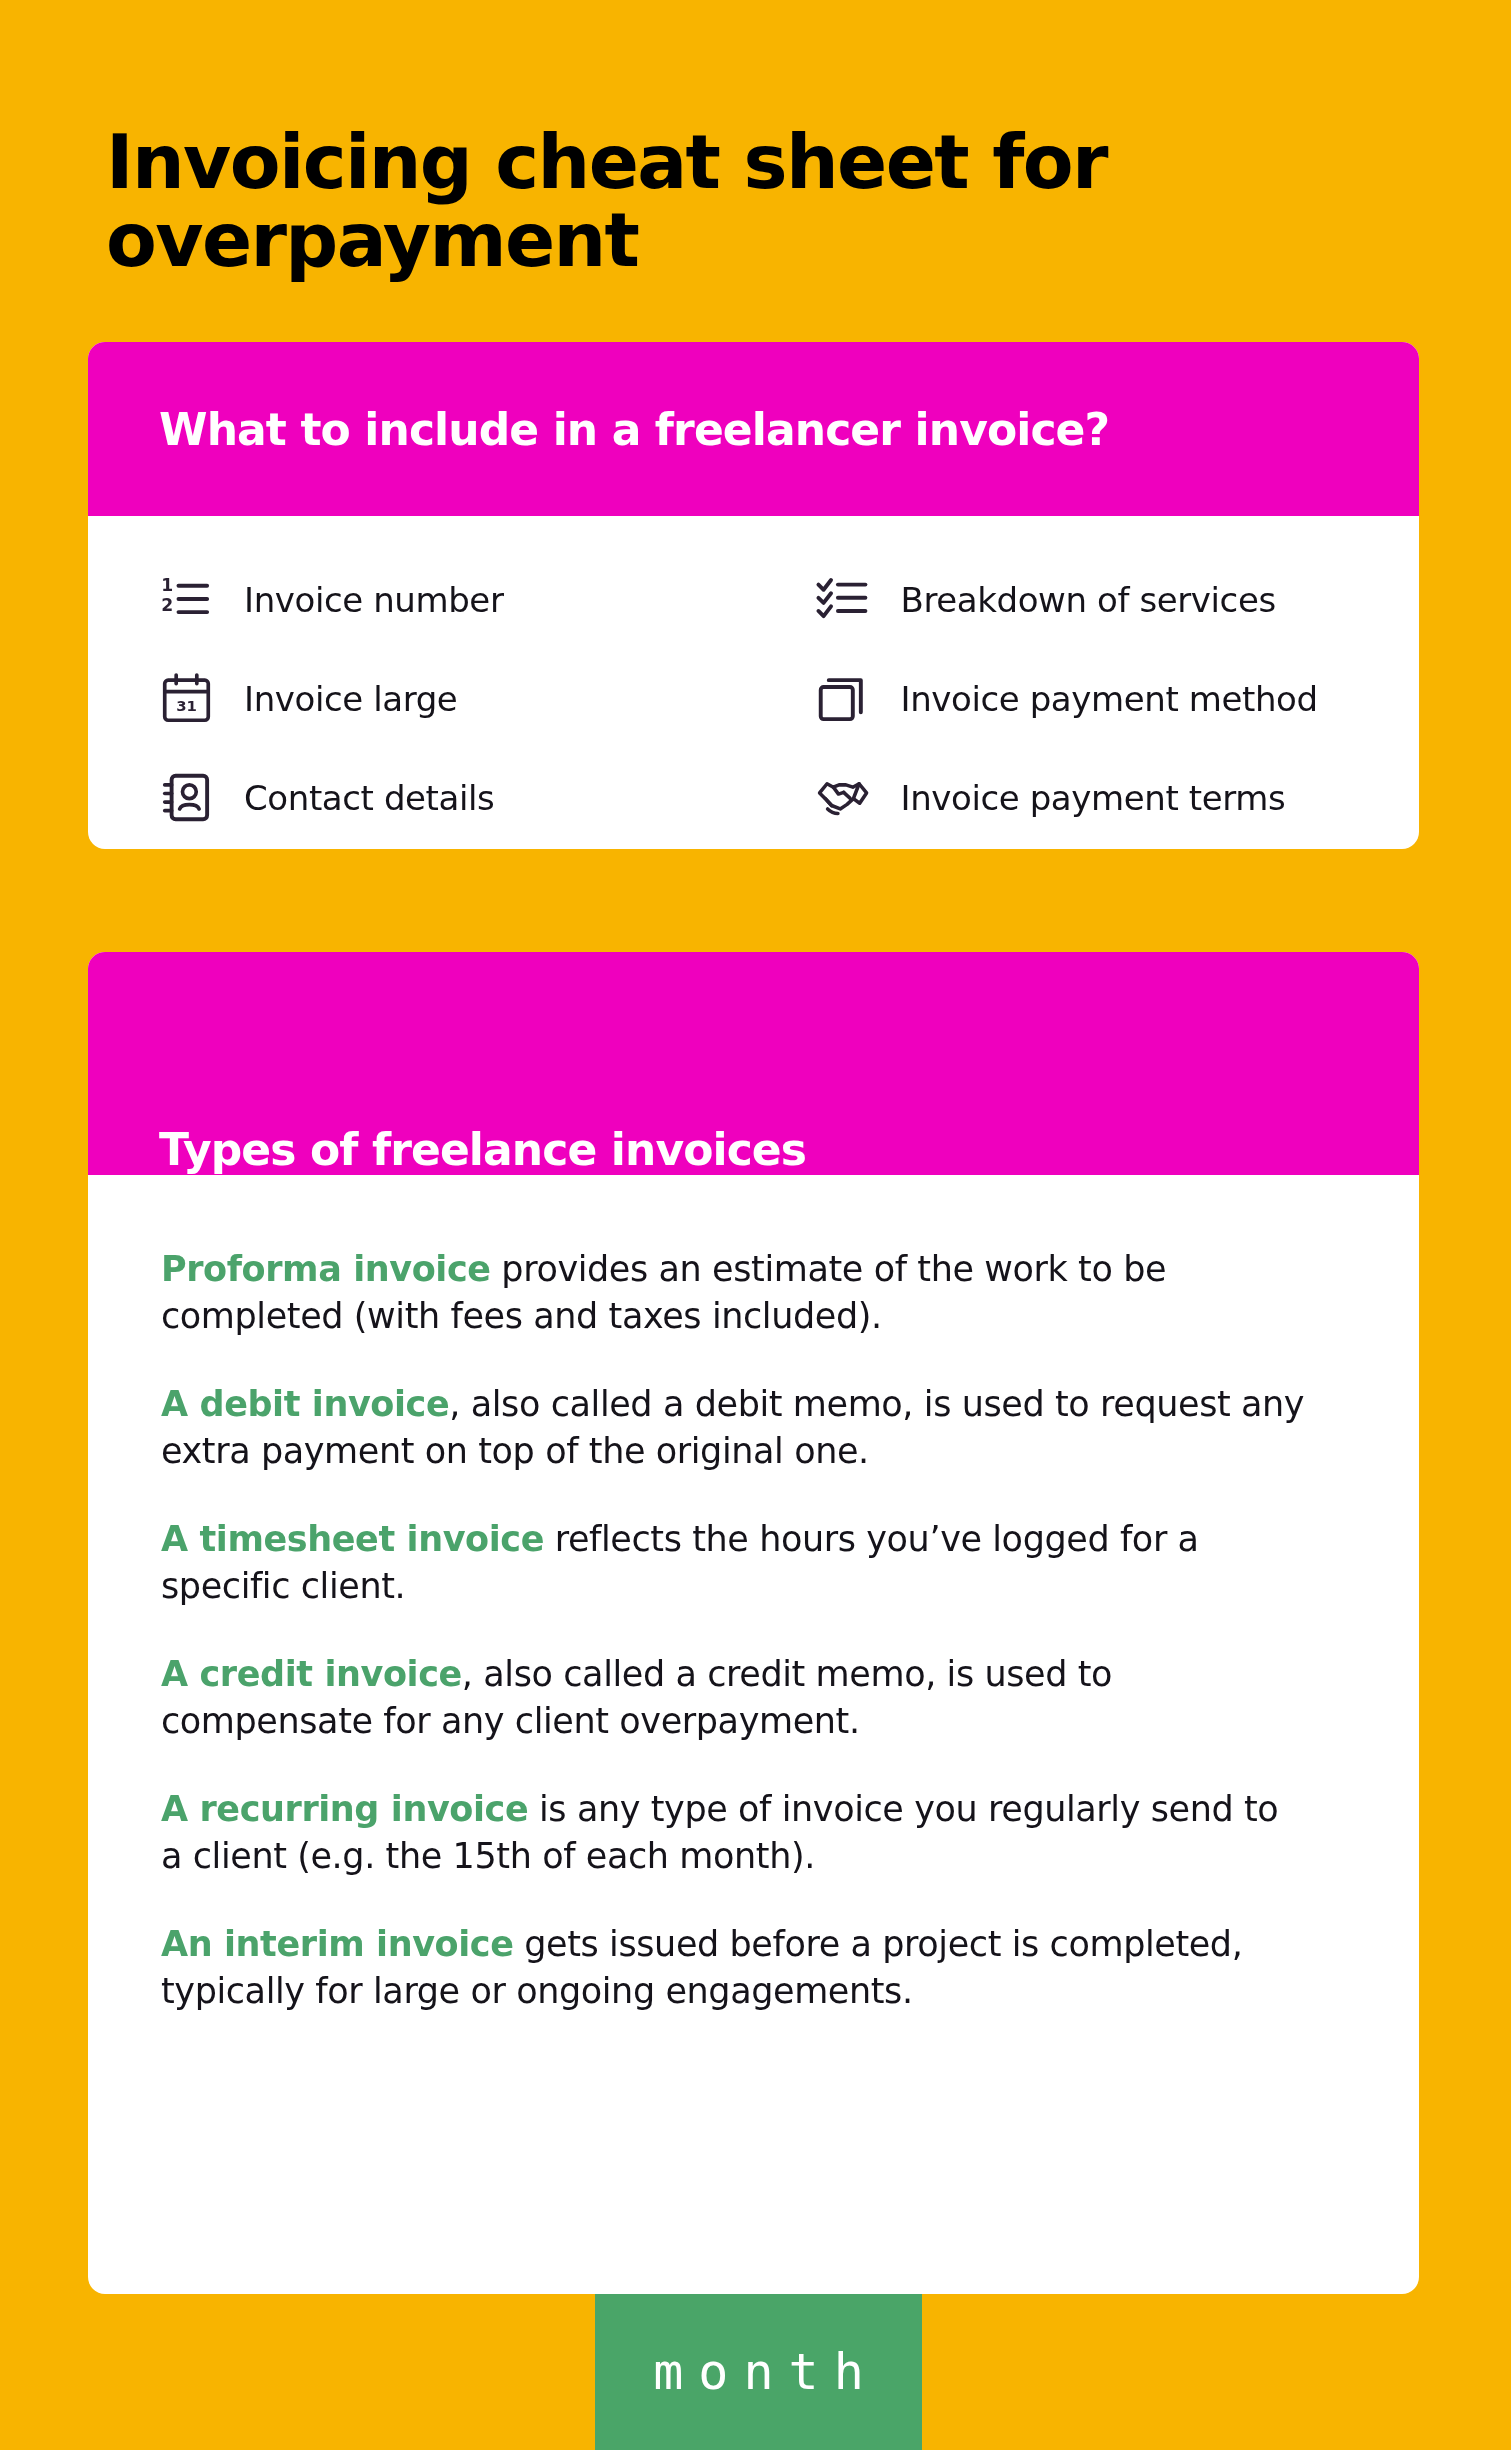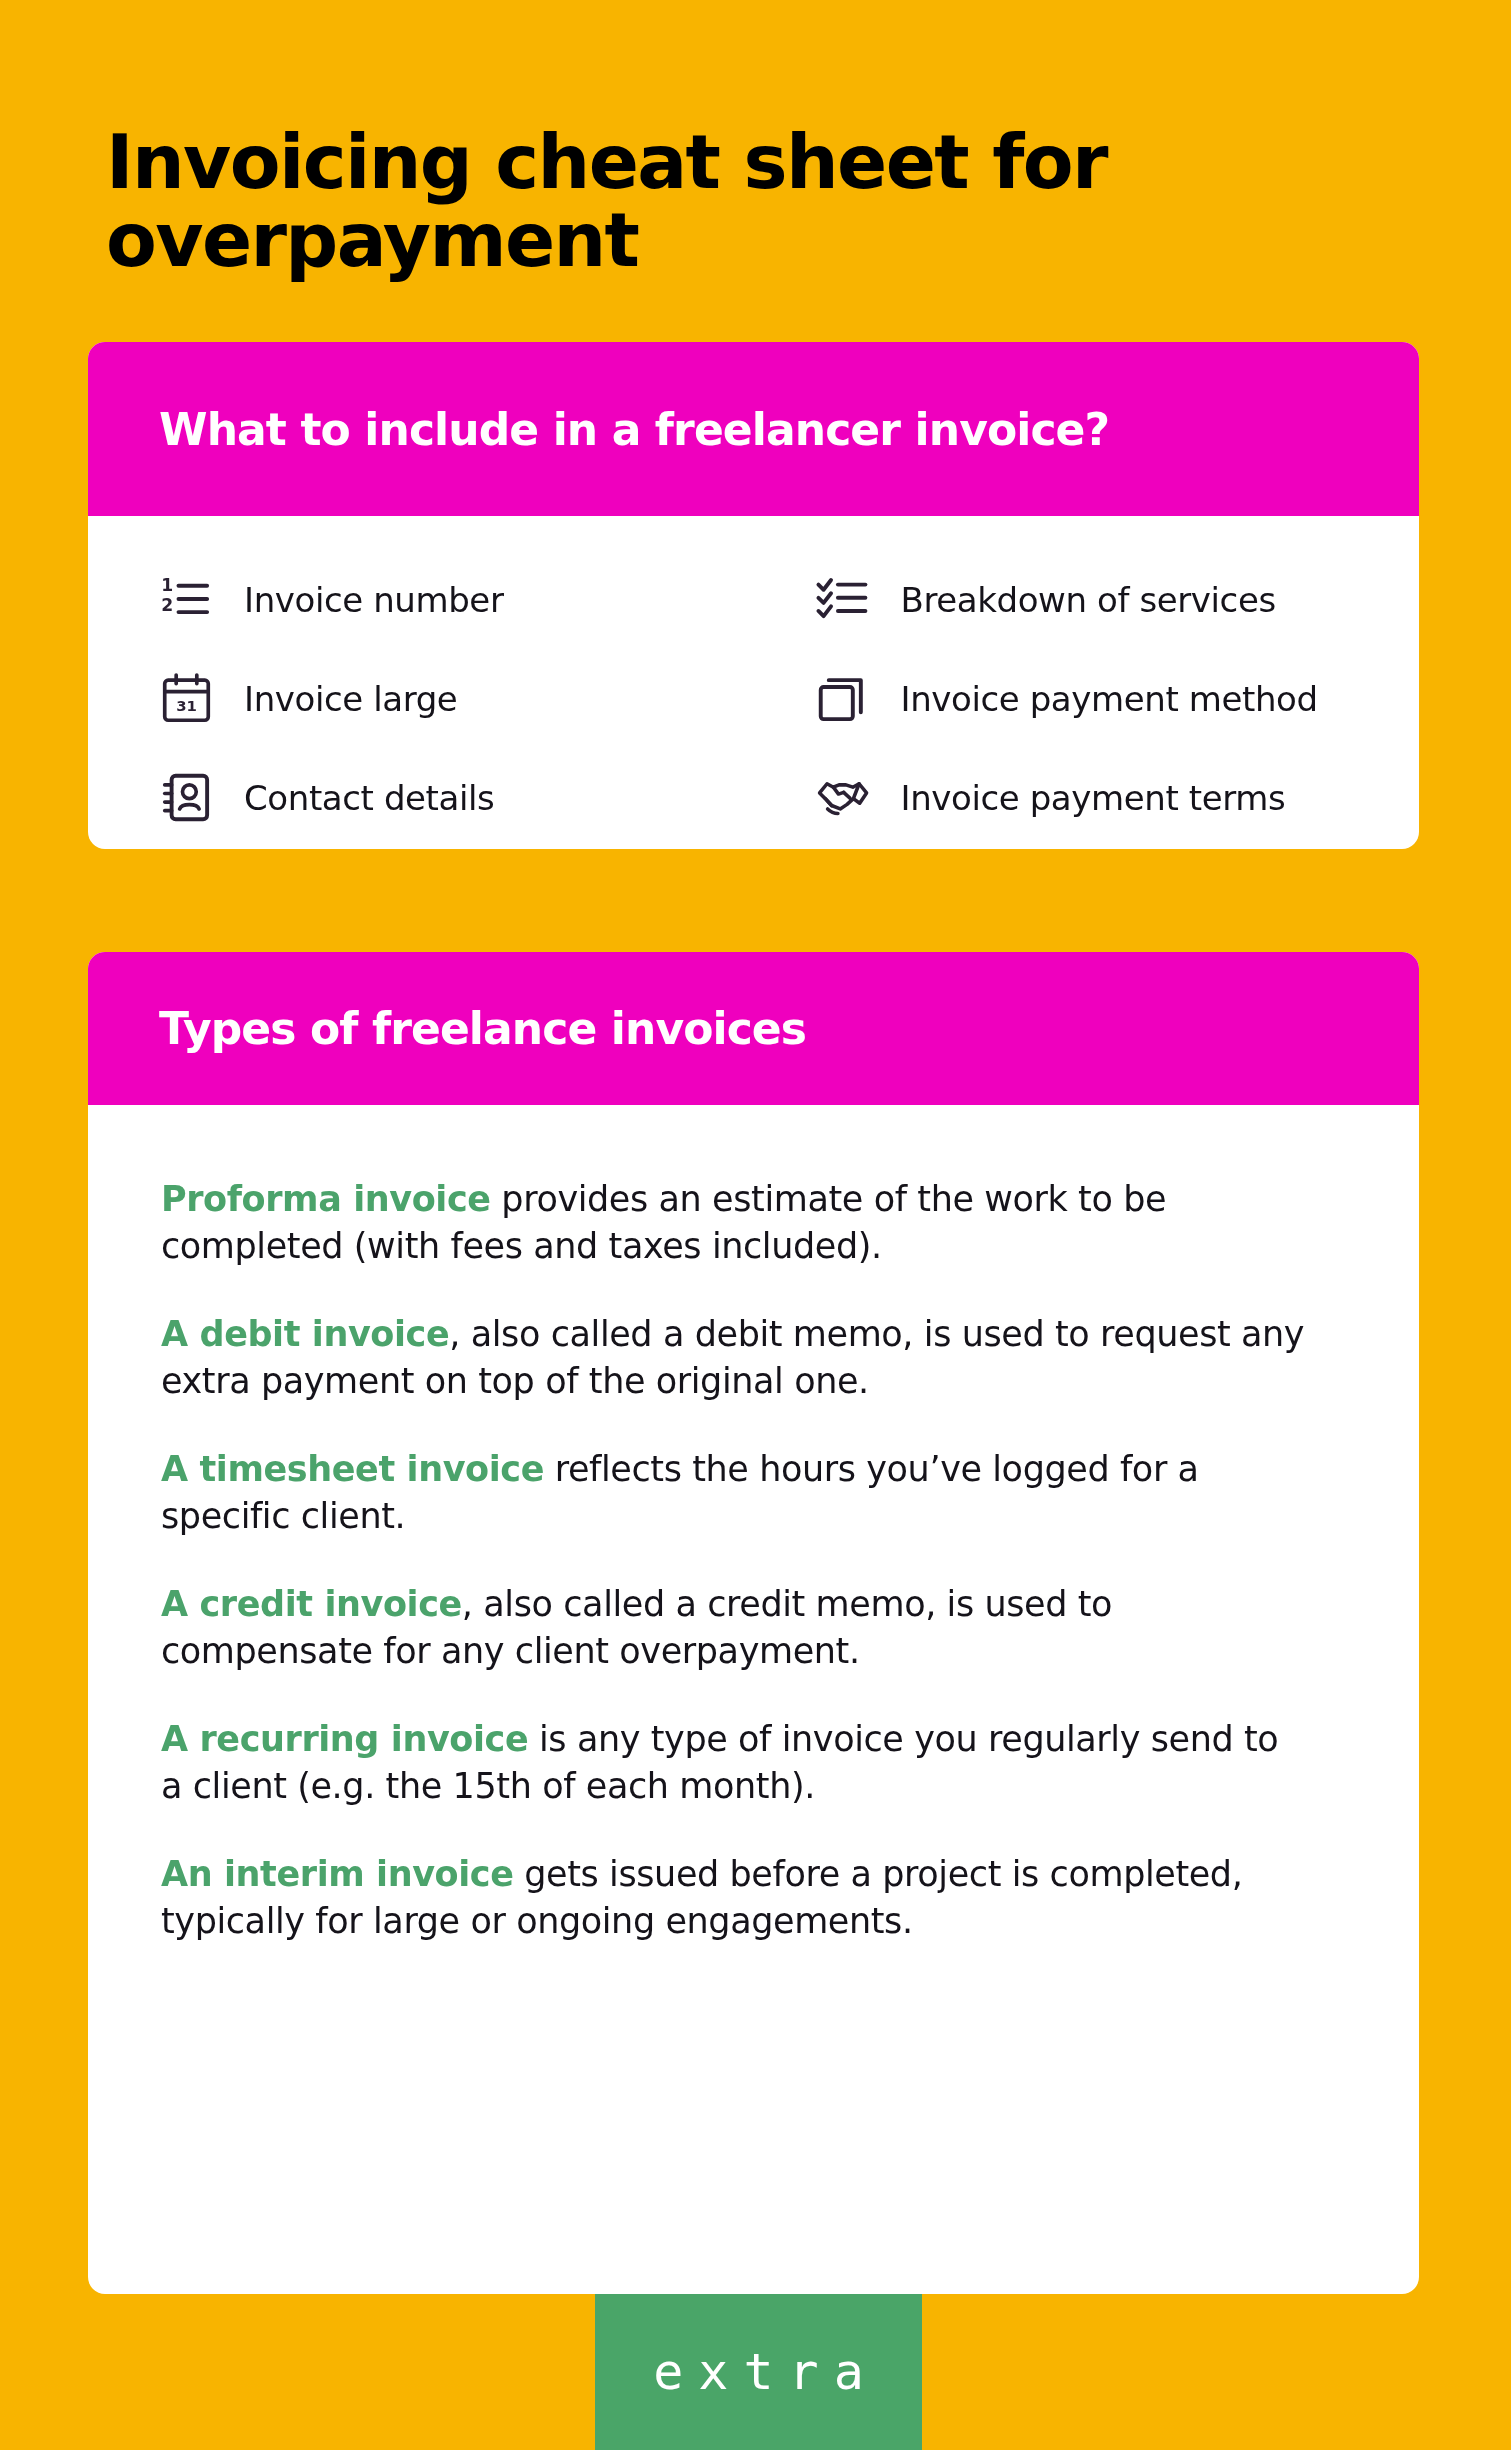--- a/index.html
+++ b/index.html
@@ -37,21 +37,21 @@
   #card-types  { top:952px; height:1342px; }
 
   .card-header{
     background:#EF00BE;
     width:100%;
     display:flex;
     align-items:center;
     padding:0 71px;
   }
   #card-include .card-header{ height:174px; }
-  #card-types   .card-header{ height:153px; }
+  #card-types   .card-header{ height:223px;align-items:flex-end; }
 
   .card-header-title{
     color:#FFFFFF;
     font-size:44px;
     font-weight:700;
     letter-spacing:-0.9px;
     font-family:"DejaVu Sans", sans-serif;
   }
 
   .card-body{ padding:0; }
@@ -252,15 +252,15 @@
       <p class="type-item">
         <span class="type-term">An interim invoice</span><span> gets issued before a project is completed, typically for large or ongoing engagements.</span>
       </p>
 
 
     </div>
   </div>
 </section>
 
 <div class="footer-logo-block">
-  <span class="footer-logo-text">extra</span>
+  <span class="footer-logo-text">month</span>
 </div>
 
 
 </body></html>

